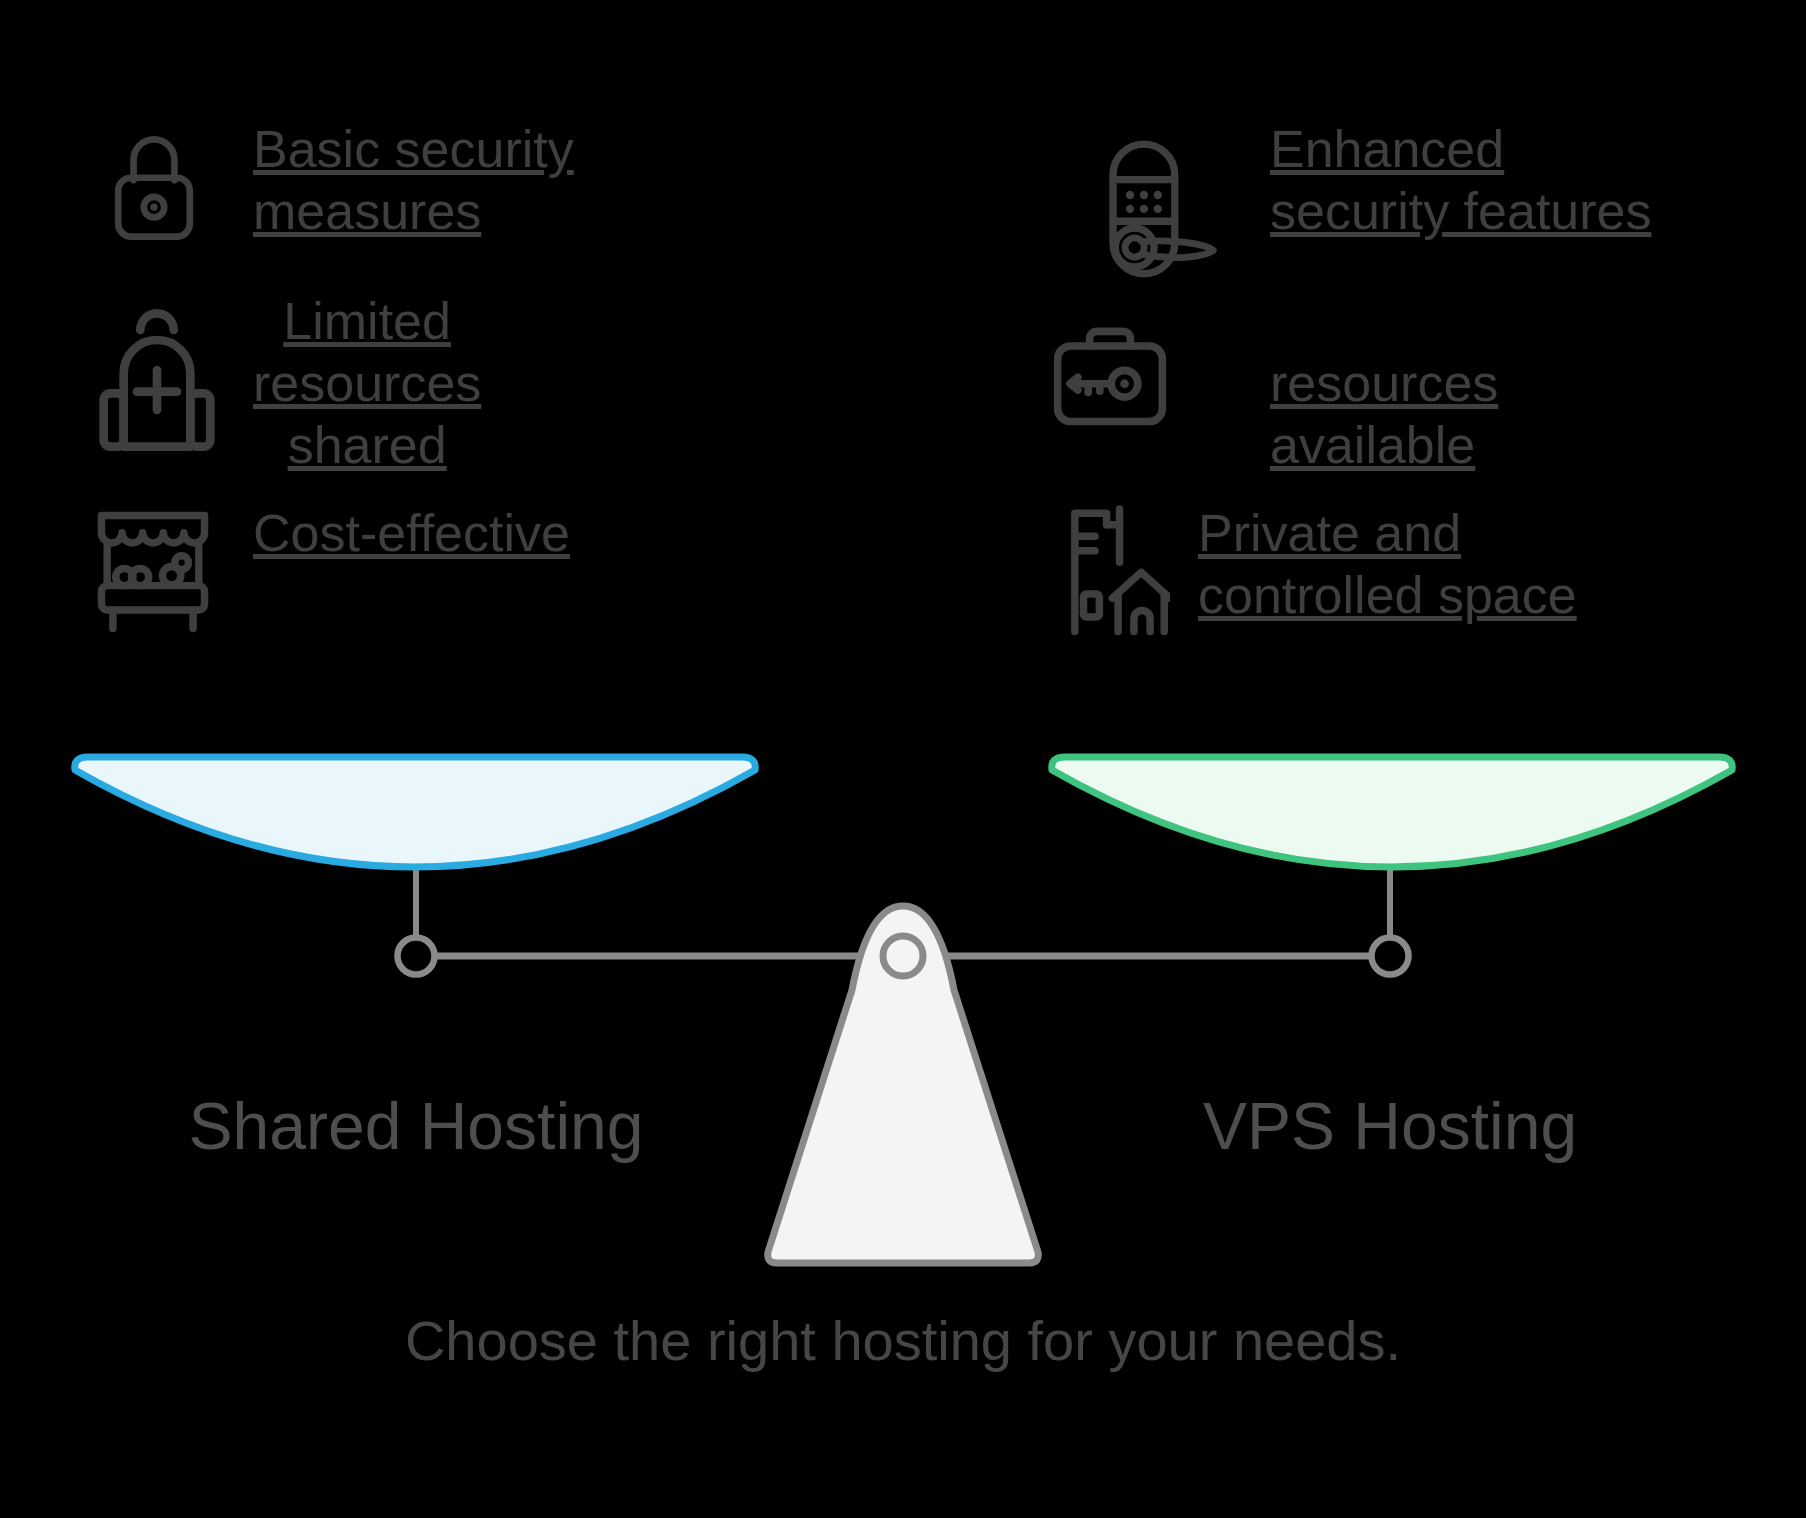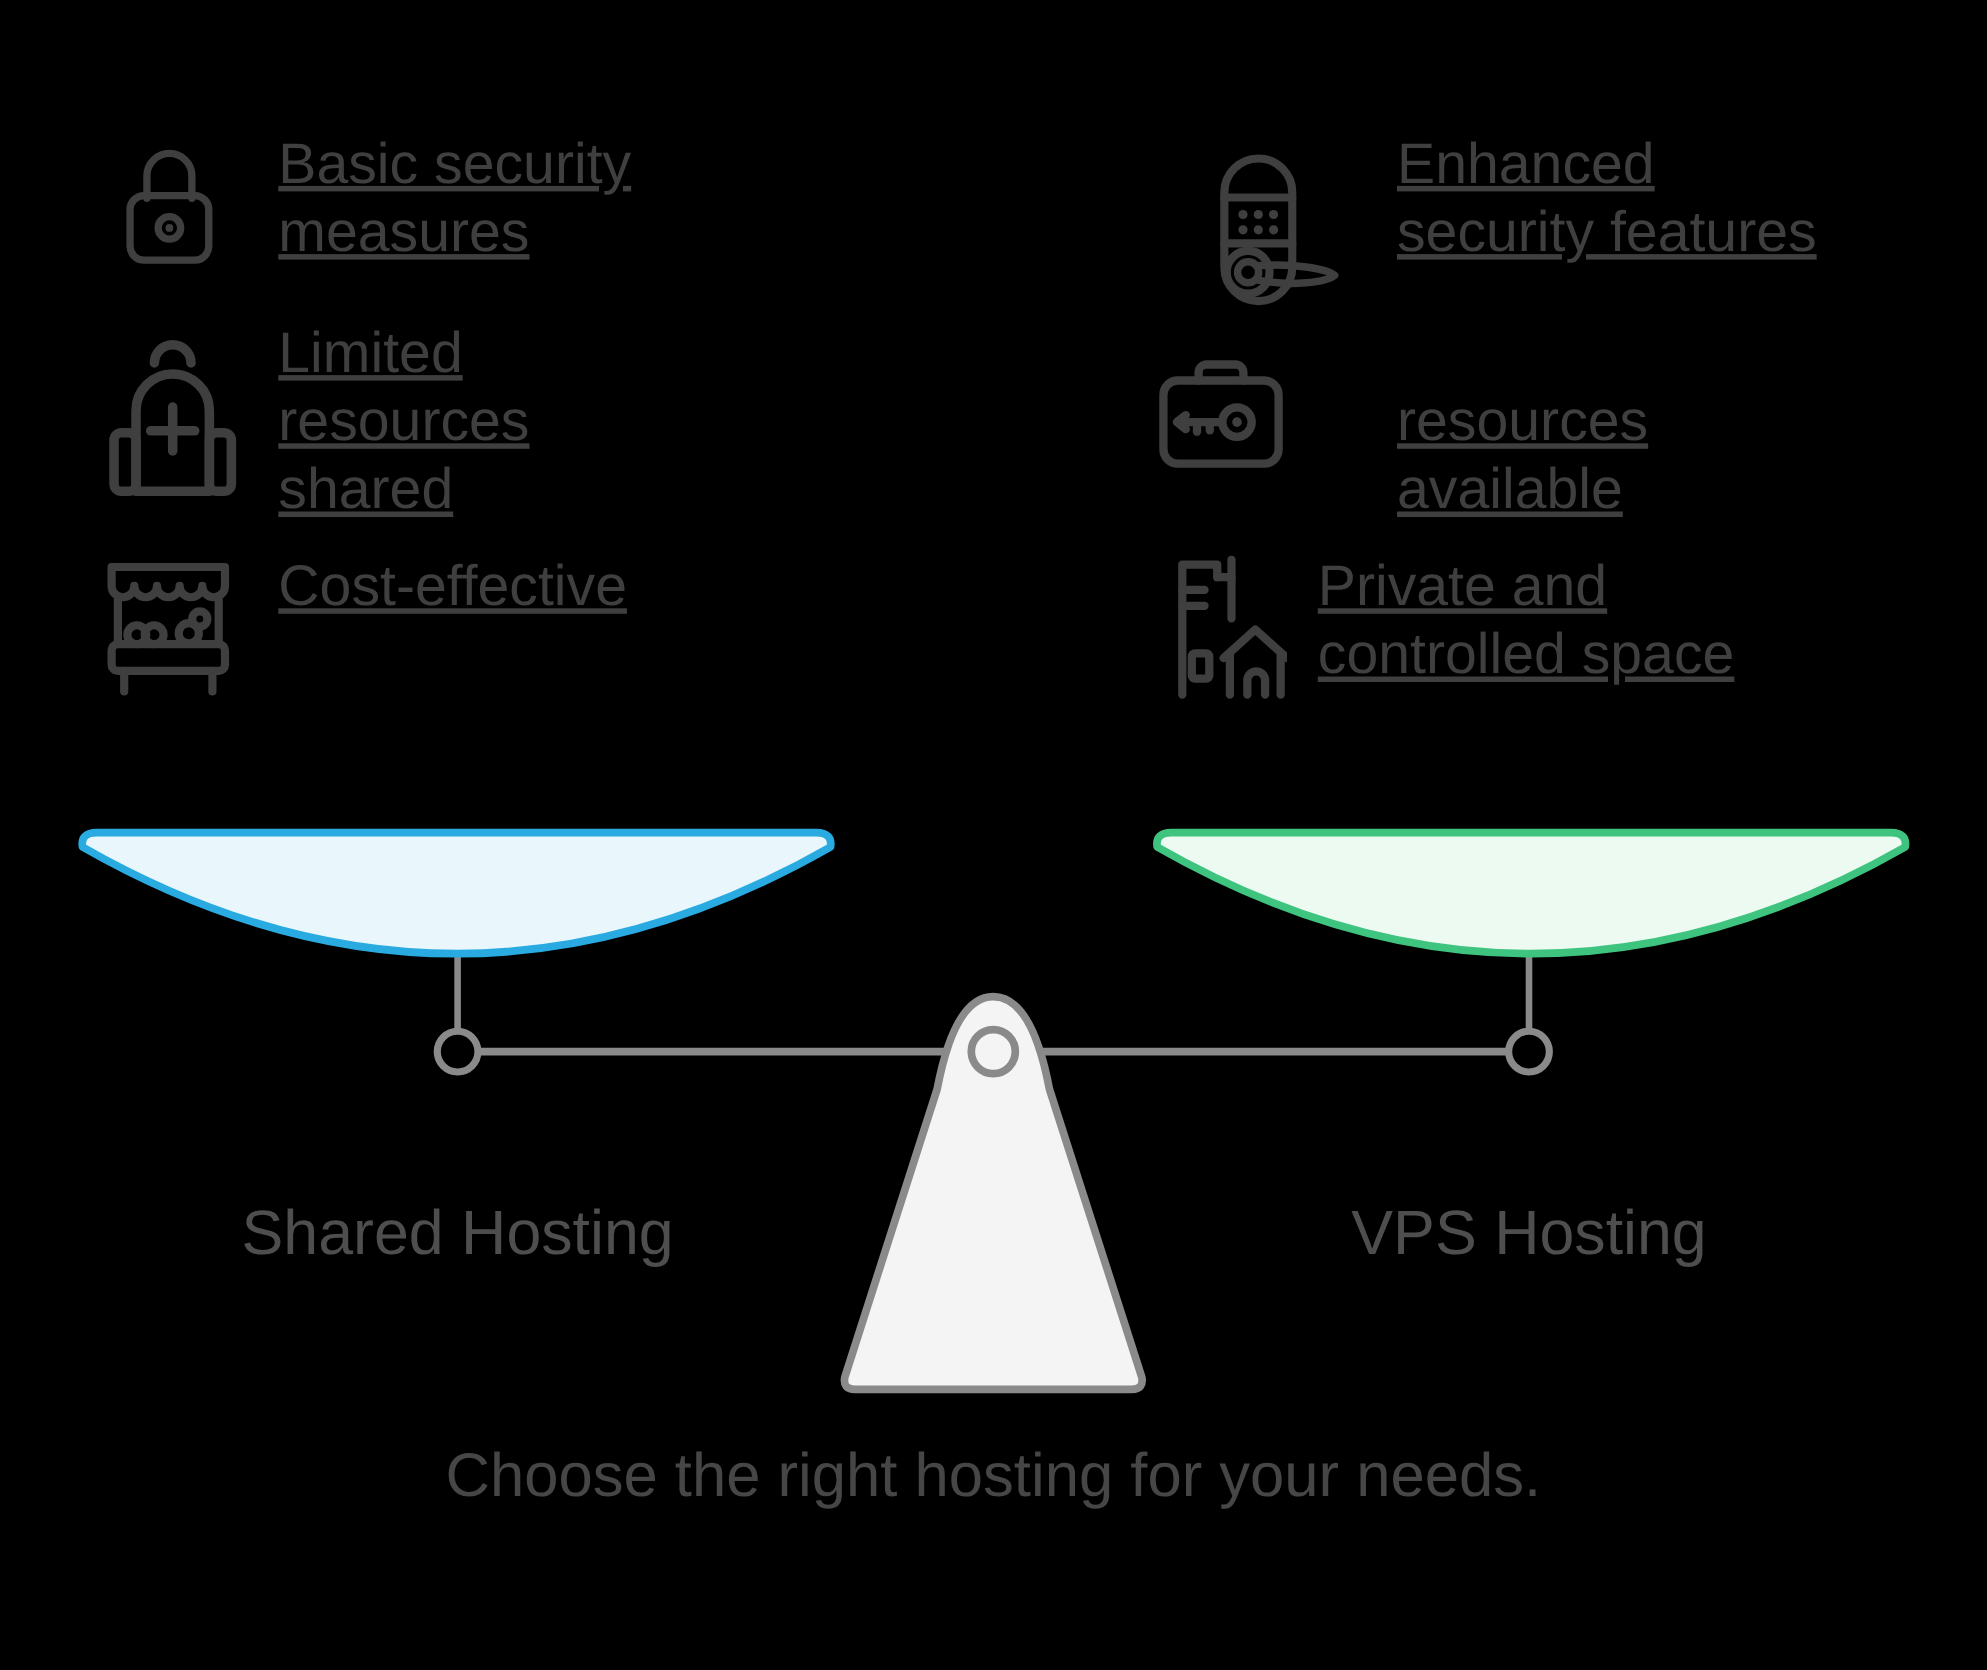--- a/index.html
+++ b/index.html
@@ -23,21 +23,21 @@
   .icon-box svg{display:block;width:100%;height:100%;}
   .ink{
     fill:none;stroke:#3f3f3f;stroke-width:2.6;
     stroke-linecap:round;stroke-linejoin:round;
   }
   .ink-fill{fill:#3f3f3f;stroke:none;}
   .pan-label{
     position:absolute;
     transform:translateX(-50%);
     color:#4e4e4e;
-    font-size:57px;
+    font-size:66px;
     font-weight:400;
     white-space:nowrap;
   }
   .caption{
     position:absolute;
     left:903px;top:1308px;
     transform:translateX(-50%);
     color:#464646;
     font-size:56px;
     font-weight:400;
@@ -71,21 +71,21 @@
   <div class="icon-box" style="left:96px;top:300px;width:122px;height:160px;">
     <svg viewBox="0 0 36 48">
       <path class="ink" d="M 13 9 a 5 5 0 0 1 10 0"></path>
       <path class="ink" d="M 8 44 V 22 a 10 10 0 0 1 20 0 V 44 H 8 Z"></path>
       <rect class="ink" x="2" y="28" width="6" height="16" rx="2"></rect>
       <rect class="ink" x="28" y="28" width="6" height="16" rx="2"></rect>
       <path class="ink" d="M 18 21 V 33"></path>
       <path class="ink" d="M 12 27.5 H 24"></path>
     </svg>
   </div>
-  <div class="feature-text" style="left:253px;top:290px;">
+  <div class="feature-text" style="left:253px;top:290px;text-align:center;">
     <span>Limited</span><br>
     <span>resources</span><br>
     <span>shared</span>
   </div>
 
   <div class="icon-box" style="left:90px;top:498px;width:126px;height:138px;">
     <svg viewBox="0 0 44 48">
       <path class="ink" d="M 4 6 H 40 V 12 a 3.6 3.6 0 0 1 -7.2 0 a 3.6 3.6 0 0 1 -7.2 0 a 3.6 3.6 0 0 1 -7.2 0 a 3.6 3.6 0 0 1 -7.2 0 a 3.6 3.6 0 0 1 -7.2 0 Z"></path>
       <path class="ink" d="M 6 16.5 V 30"></path>
       <path class="ink" d="M 38 16.5 V 30"></path>

